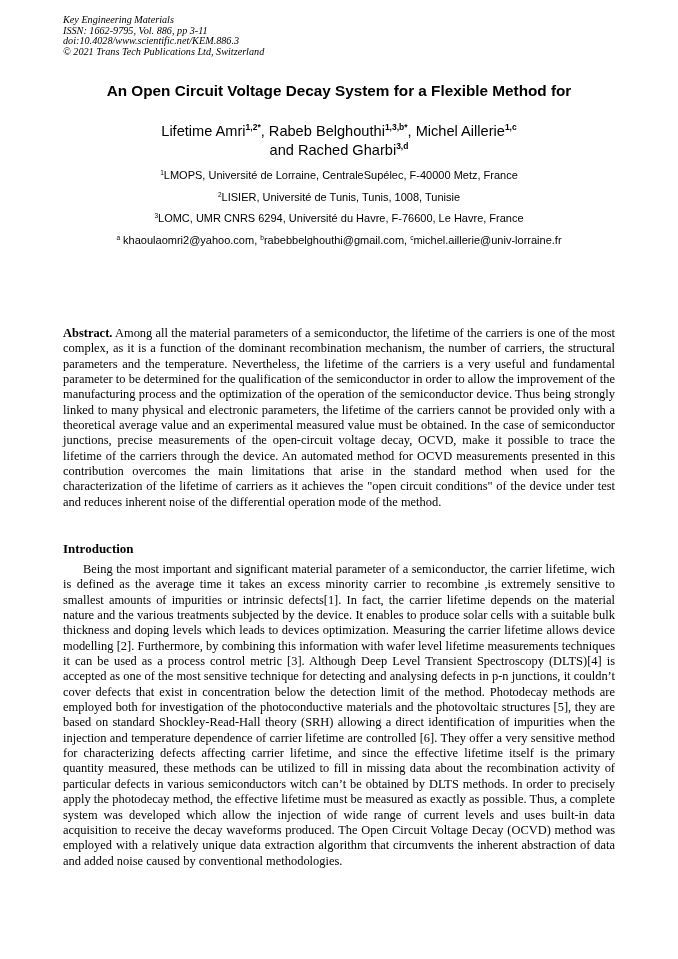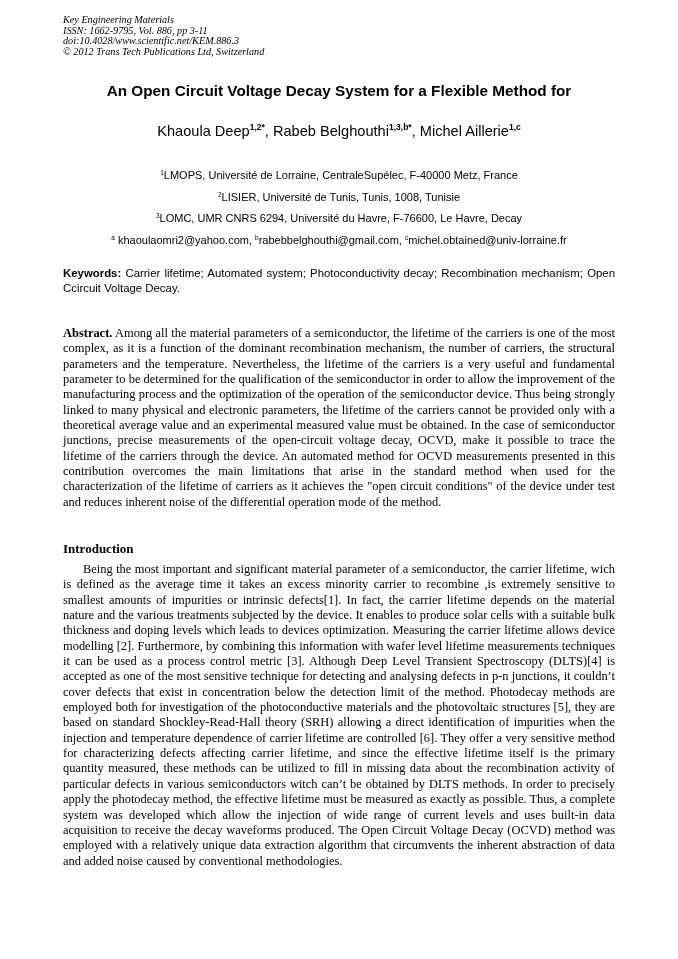--- a/index.html
+++ b/index.html
@@ -23,38 +23,38 @@
 </style>
 </head>
 <body>
 
 <div class="page">
 
   <div class="hdr-left">
     <div>Key Engineering Materials</div>
     <div>ISSN: 1662-9795, Vol. 886, pp 3-11</div>
     <div>doi:10.4028/www.scientific.net/KEM.886.3</div>
-    <div>© 2012 Trans Tech Publications Ltd, Switzerland</div>
+    <div>© 2021 Trans Tech Publications Ltd, Switzerland</div>
   </div>
 
 
   <div class="title">
     <div>An Open Circuit Voltage Decay System for a Flexible Method for</div>
   </div>
 
   <div class="authors">
-    <div><span>Khaoula Deep</span><sup>1,2*</sup><span>, </span><span>Rabeb Belghouthi</span><sup>1,3,b*</sup><span>, </span><span>Michel Aillerie</span><sup>1,c</sup></div>
+    <div><span>Lifetime Amri</span><sup>1,2*</sup><span>, </span><span>Rabeb Belghouthi</span><sup>1,3,b*</sup><span>, </span><span>Michel Aillerie</span><sup>1,c</sup></div>
+    <div><span>and </span><span>Rached Gharbi</span><sup>3,d</sup></div>
   </div>
 
   <div class="affil" style="top:169px;"><sup>1</sup><span>LMOPS, Université de Lorraine, CentraleSupélec, F-40000 Metz, France</span></div>
   <div class="affil" style="top:191px;"><sup>2</sup><span>LISIER, Université de Tunis, Tunis, 1008, Tunisie</span></div>
-  <div class="affil" style="top:212px;"><sup>3</sup><span>LOMC, UMR CNRS 6294, Université du Havre, F-76600, Le Havre, Decay</span></div>
-  <div class="affil" style="top:234px;"><sup>a</sup><span> khaoulaomri2@yahoo.com, </span><sup>b</sup><span>rabebbelghouthi@gmail.com, </span><sup>c</sup><span>michel.obtained@univ-lorraine.fr</span></div>
+  <div class="affil" style="top:212px;"><sup>3</sup><span>LOMC, UMR CNRS 6294, Université du Havre, F-76600, Le Havre, France</span></div>
+  <div class="affil" style="top:234px;"><sup>a</sup><span> khaoulaomri2@yahoo.com, </span><sup>b</sup><span>rabebbelghouthi@gmail.com, </span><sup>c</sup><span>michel.aillerie@univ-lorraine.fr</span></div>
 
-  <div class="keywords"><span class="kw-label">Keywords:</span><span> Carrier lifetime; Automated system; Photoconductivity decay; Recombination mechanism; Open Ccircuit Voltage Decay.</span></div>
 
   <div class="abstract body-text"><span class="abs-label">Abstract.</span><span> Among all the material parameters of a semiconductor, the lifetime of the carriers is one of the most complex, as it is a function of the dominant recombination mechanism, the number of carriers, the structural parameters and the temperature. Nevertheless, the lifetime of the carriers is a very useful and fundamental parameter to be determined for the qualification of the semiconductor in order to allow the improvement of the manufacturing process and the optimization of the operation of the semiconductor device. Thus being strongly linked to many physical and electronic parameters, the lifetime of the carriers cannot be provided only with a theoretical average value and an experimental measured value must be obtained. In the case of semiconductor junctions, precise measurements of the open-circuit voltage decay, OCVD, make it possible to trace the lifetime of the carriers through the device. An automated method for OCVD measurements presented in this contribution overcomes the main limitations that arise in the standard method when used for the characterization of the lifetime of carriers as it achieves the "open circuit conditions" of the device under test and reduces inherent noise of the differential operation mode of the method.</span></div>
 
   <div class="section-title">Introduction</div>
 
   <div class="intro body-text">Being the most important and significant material parameter of a semiconductor, the carrier lifetime, wich is defined as the average time it takes an excess minority carrier to recombine ,is extremely sensitive to smallest amounts of impurities or intrinsic defects[1]. In fact, the carrier lifetime depends on the material nature and the various treatments subjected by the device. It enables to produce solar cells with a suitable bulk thickness and doping levels which leads to devices optimization. Measuring the carrier lifetime allows device modelling [2]. Furthermore, by combining this information with wafer level lifetime measurements techniques it can be used as a process control metric [3]. Although Deep Level Transient Spectroscopy (DLTS)[4] is accepted as one of the most sensitive technique for detecting and analysing defects in p-n junctions, it couldn’t cover defects that exist in concentration below the detection limit of the method. Photodecay methods are employed both for investigation of the photoconductive materials and the photovoltaic structures [5], they are based on standard Shockley-Read-Hall theory (SRH) allowing a direct identification of impurities when the injection and temperature dependence of carrier lifetime are controlled [6]. They offer a very sensitive method for characterizing defects affecting carrier lifetime, and since the effective lifetime itself is the primary quantity measured, these methods can be utilized to fill in missing data about the recombination activity of particular defects in various semiconductors witch can’t be obtained by DLTS methods. In order to precisely apply the photodecay method, the effective lifetime must be measured as exactly as possible. Thus, a complete system was developed which allow the injection of wide range of current levels and uses built-in data acquisition to receive the decay waveforms produced. The Open Circuit Voltage Decay (OCVD) method was employed with a relatively unique data extraction algorithm that circumvents the inherent abstraction of data and added noise caused by conventional methodologies.</div>
 
 </div>
 
 </body></html>

